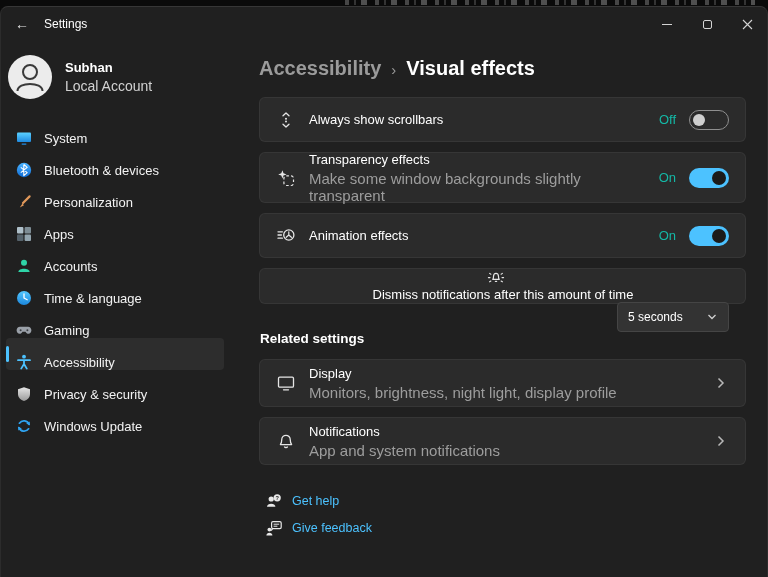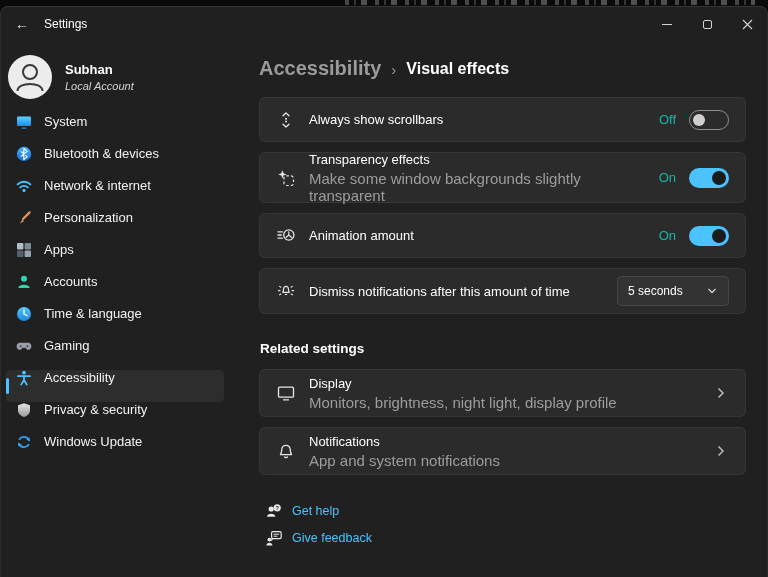--- a/index.html
+++ b/index.html
@@ -21,49 +21,49 @@
   .max-glyph { width:9px; height:9px; border:1px solid #d4d4d4; border-radius:2px; }
   
   .body-row { display:flex; height:536px; }
   .sidebar { width:246px; flex:none; padding:8px 0 0 5px; }
   .main { flex:1; padding:8px 21px 0 12px; }
   
   .user { display:flex; align-items:center; gap:13px; margin:6px 0 0 2px; }
   .avatar { width:44px; height:44px; border-radius:50%; background:#ececec;
     display:flex; align-items:center; justify-content:center; }
   .user-name { font-size:13px; font-weight:bold; color:#fff; }
-  .user-type { font-size:11px; color:#d2d2d2; margin-top:3px;font-style:italic; }
+  .user-type { font-size:14px; color:#d2d2d2; margin-top:3px; }
   .search-box { margin-top:22px; width:214px; height:26px; background:#2f2f2f;
     border-radius:4px; border-bottom:1px solid #898989; display:flex; align-items:center;
     padding:0 9px 0 2px; }
   .search-box input { flex:1; background:transparent; border:none; outline:none;
     color:#e0e0e0; font-size:12px; padding-left:9px; font-family:inherit; }
   .search-box input::placeholder { color:#cfcfcf; }
   .nav { margin-top:15px; }
   .nav-item { position:relative; width:218px; height:32px; border-radius:4px;
-    display:flex; align-items:flex-start; padding-left:10px; gap:12px; cursor:default; }
+    display:flex; align-items:flex-end; padding-left:10px; gap:12px; cursor:default; }
   .nav-item .lbl { font-size:13px; color:#f2f2f2; }
   .nav-item.selected { background:#2d2d2d; }
   .nav-item.selected .pill { position:absolute; left:0; top:8px; width:3px; height:16px;
     border-radius:2px; background:#4cc2ff; }
   .nav-icon { width:16px; height:16px; flex:none; display:block; }
   
   .breadcrumb { margin-top:8px; display:flex; align-items:center; gap:10px; }
   .bc-parent { font-size:20px; font-weight:bold; color:#9b9b9b; }
   .bc-sep { font-size:15px; color:#9b9b9b; padding-top:2px; }
-  .bc-current { font-size:16px; font-weight:bold; color:#ffffff; }
+  .bc-current { font-size:20px; font-weight:bold; color:#ffffff; }
   .cards { margin-top:17px; }
   .card { background:#2b2b2b; border:1px solid rgba(255,255,255,.055); border-radius:6px;
     display:flex; align-items:center; padding:0 16px 0 17px; margin-bottom:10px; }
   .card .c-icon { width:18px; height:18px; flex:none; margin-right:14px; display:block; }
   .c-text { display:flex; flex-direction:column; }
   .c-title { font-size:13px; color:#ffffff; }
   .c-sub { font-size:15px; color:#9d9d9d; margin-top:3px; }
   .right { margin-left:auto; display:flex; align-items:center; }
-  .h45 { height:45px; } .h51 { height:51px; } .h46 { height:46px; } .h48 { height:48px; }
+  .h45 { height:45px; } .h51 { height:51px; } .h46 { height:36px;flex-direction:column; } .h48 { height:48px; }
   .tg-label { font-size:13px; color:#14b8a6; margin-right:13px; }
   .toggle { width:40px; height:20px; border-radius:10px; position:relative; flex:none; }
   .toggle.off { border:1px solid #8f8f8f; background:transparent; }
   .toggle.off .knob { position:absolute; left:3px; top:3px; width:12px; height:12px;
     border-radius:50%; background:#cfcfcf; }
   .toggle.on { background:#4cc2ff; }
   .toggle.on .knob { position:absolute; right:3px; top:3px; width:14px; height:14px;
     border-radius:50%; background:#1b1b1b; }
   .dropdown { width:112px; height:28px; background:#333333; border:1px solid #454545;
     border-radius:4px; display:flex; align-items:center; justify-content:space-between;
@@ -141,28 +141,20 @@
                   <stop offset="0" stop-color="#4ab3ff"></stop>
                   <stop offset="1" stop-color="#0f6cd6"></stop>
                 </linearGradient>
               </defs>
             <circle cx="8" cy="8" r="7.2" fill="url(#gBt)"></circle>
             <path d="M7.8 2.4 V13.6 L11.2 10.6 L4.8 5.4 M7.8 2.4 L11.2 5.4 L4.8 10.6" fill="none" stroke="#fff" stroke-width="1.1" stroke-linejoin="round"></path>
           </svg>
           <span class="lbl">Bluetooth &amp; devices</span>
         </div>
 
-        <div class="nav-item">
-          <svg class="nav-icon" viewBox="0 0 16 16">
-            <path d="M1.6 6.4 A9.2 9.2 0 0 1 14.4 6.4" fill="none" stroke="#4cc2ff" stroke-width="1.9" stroke-linecap="round"></path>
-            <path d="M4.2 9.4 A5.6 5.6 0 0 1 11.8 9.4" fill="none" stroke="#4cc2ff" stroke-width="1.9" stroke-linecap="round"></path>
-            <circle cx="8" cy="12.4" r="1.6" fill="#4cc2ff"></circle>
-          </svg>
-          <span class="lbl">Network &amp; internet</span>
-        </div>
 
         <div class="nav-item">
           <svg class="nav-icon" viewBox="0 0 16 16">
             <path d="M13.6 2.4 L7 9" stroke="#e0985a" stroke-width="2.2" stroke-linecap="round"></path>
             <path d="M6.4 9.6 L3.8 13.6 L8 11.3 Z" fill="#e0985a"></path>
           </svg>
           <span class="lbl">Personalization</span>
         </div>
 
         <div class="nav-item">
@@ -286,21 +278,21 @@
           </div>
         </div>
 
         <div class="card h45">
           <svg class="c-icon" viewBox="0 0 18 18">
             <path d="M1 4.8 H5.4 M1 8 H4.4 M1 11.2 H5.4" stroke="#e6e6e6" stroke-width="1.3" stroke-linecap="round"></path>
             <circle cx="11.8" cy="8" r="5.1" fill="none" stroke="#e6e6e6" stroke-width="1.3"></circle>
             <path d="M11.8 8 V4.8 M11.8 8 L9.2 10.3 M11.8 8 L14.4 10.3" stroke="#e6e6e6" stroke-width="1.2" fill="none" stroke-linecap="round"></path>
           </svg>
           <div class="c-text">
-            <div class="c-title">Animation amount</div>
+            <div class="c-title">Animation effects</div>
           </div>
           <div class="right">
             <span class="tg-label">On</span>
             <div class="toggle on">
                 <div class="knob"></div>
               </div>
           </div>
         </div>
 
         <div class="card h46">

